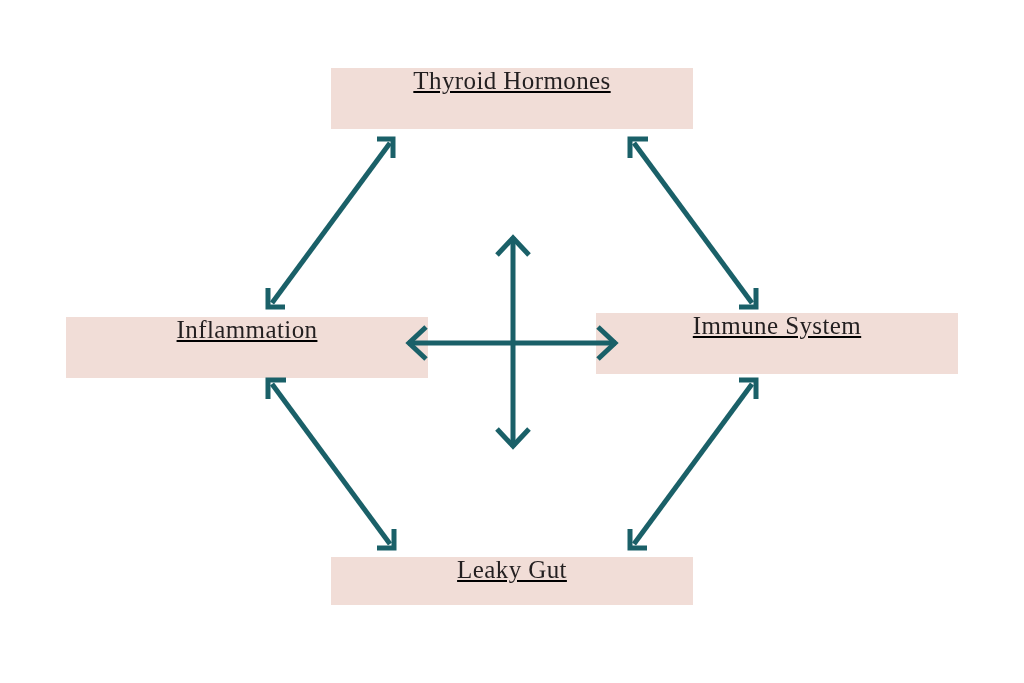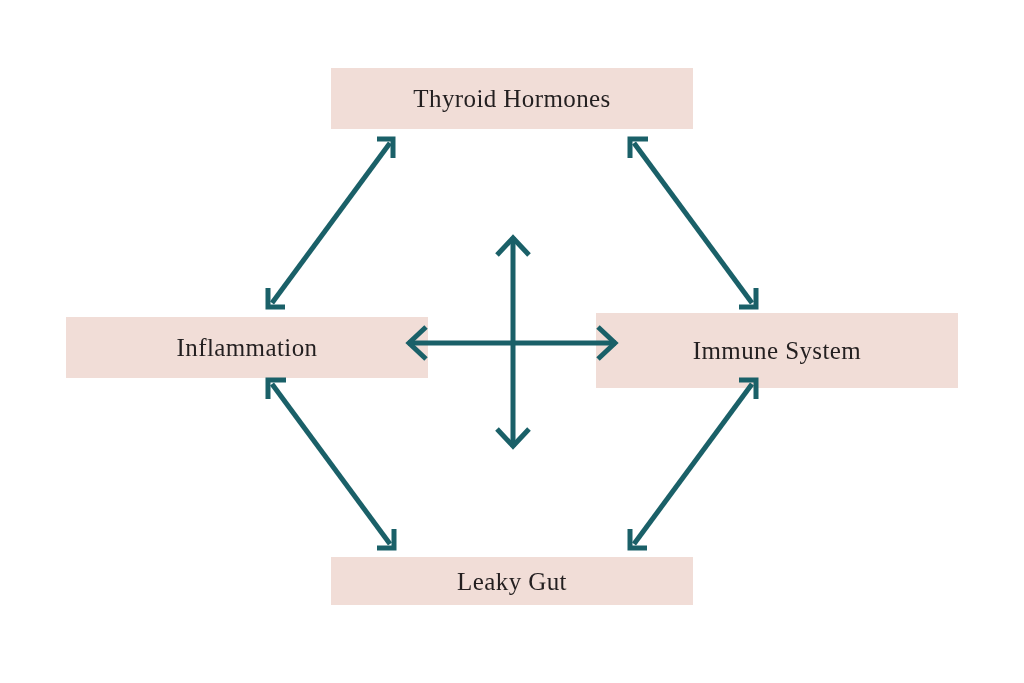--- a/index.html
+++ b/index.html
@@ -15,23 +15,24 @@
     position: relative;
     width: 1024px;
     height: 683px;
     background: #ffffff;
     overflow: hidden;
   }
   .node-box {
     position: absolute;
     background: #F1DDD7;
     display: flex;
-    align-items: center;
+    align-items: flex-start;
     justify-content: center;
     z-index: 2;
+    text-decoration: underline;
   }
   .node-label {
     font-family: "Liberation Serif", serif;
     font-size: 25px;
     color: #231f20;
     letter-spacing: 0.4px;
     white-space: nowrap;
     line-height: 1;
   }
   #box-thyroid {
@@ -43,21 +44,21 @@
   #box-inflammation {
     left: 66px;
     top: 317px;
     width: 362px;
     height: 61px;
   }
   #box-immune {
     left: 596px;
     top: 313px;
     width: 362px;
-    height: 75px;
+    height: 61px;
   }
   #box-leakygut {
     left: 331px;
     top: 557px;
     width: 362px;
     height: 48px;
   }
   #arrow-layer {
     position: absolute;
     left: 0;

